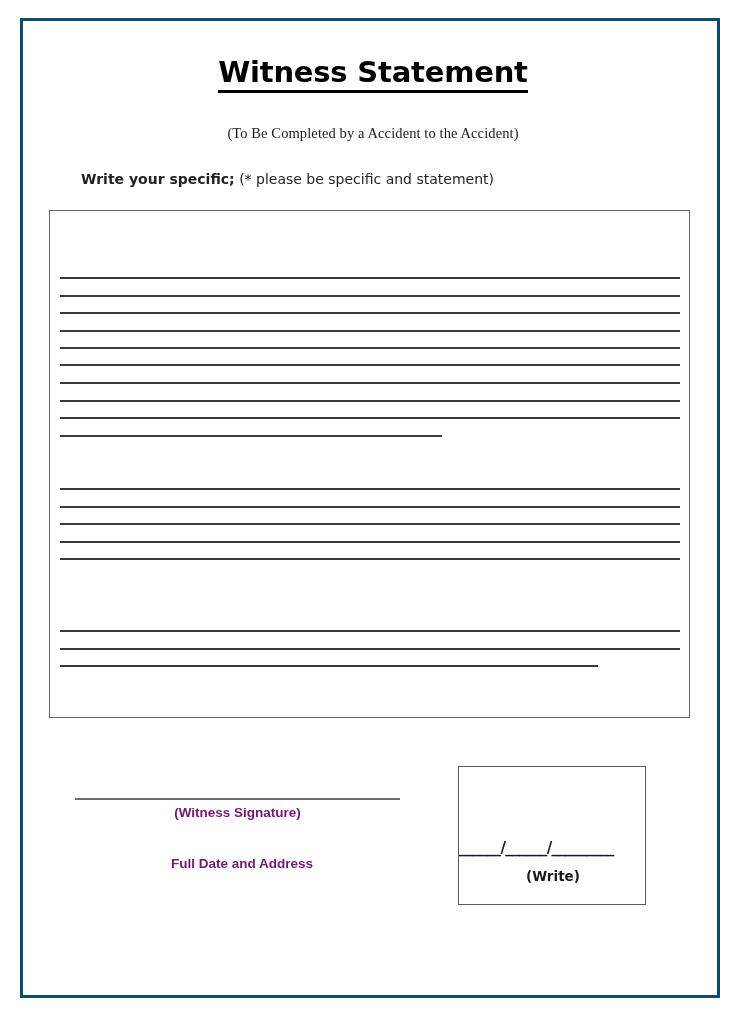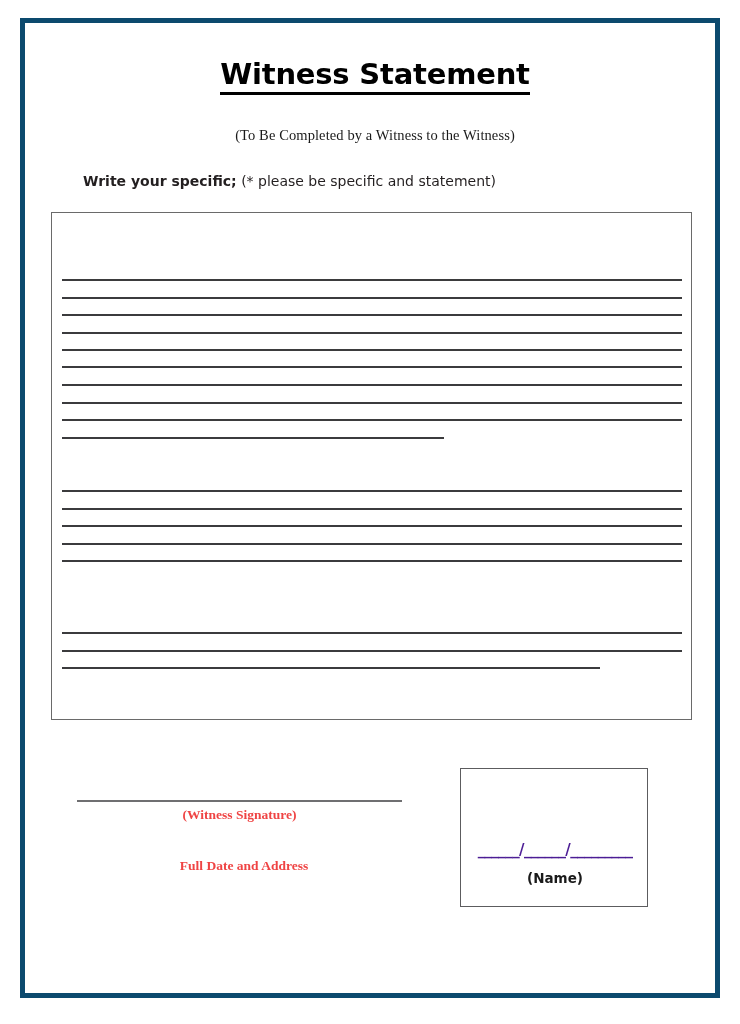--- a/index.html
+++ b/index.html
@@ -15,21 +15,21 @@
     -webkit-font-smoothing: antialiased;
   }
 
   
   #page-frame {
     position: absolute;
     left: 20px;
     top: 18px;
     width: 700px;
     height: 980px;
-    border: 5px solid #0c4a6e;
+    border: 3px solid #0c4a6e;
     box-sizing: border-box;
     background: #ffffff;
   }
 
   
   #doc-title {
     position: absolute;
     left: 0;
     top: 36px;
     width: 700px;
@@ -116,49 +116,48 @@
     font-size: 13px;
     color: #6f6f71;
     letter-spacing: -0.3px;
     white-space: nowrap;
     overflow: hidden;
     line-height: 6px;
   }
 
   .sig-caption {
     position: absolute;
-    font-family: Liberation Serif, serif;
+    font-family: Liberation Sans, sans-serif;
     font-weight: bold;
     font-size: 13.5px;
-    color: #ef4444;
+    color: #701a75;
     text-align: center;
     white-space: nowrap;
   }
 
   
   #date-box {
     position: absolute;
     left: 435px;
     top: 745px;
     width: 188px;
     height: 139px;
     border: 1px solid #5c5c5e;
     box-sizing: border-box;
     background: #ffffff;
   }
   #date-slots {
     position: absolute;
     left: 0;
     top: 72px;
     width: 188px;
-    text-align: center;
     font-family: "DejaVu Sans", sans-serif;
     font-weight: bold;
     font-size: 15px;
-    color: #4c1d95;
+    color: #0f172a;
     letter-spacing: -0.6px;
     white-space: nowrap;
   }
   #date-caption {
     position: absolute;
     left: 0;
     top: 101px;
     width: 188px;
     text-align: center;
     font-family: "DejaVu Sans", sans-serif;
@@ -167,21 +166,21 @@
     color: #1a1a1a;
   }
 </style>
 </head>
 <body>
 
 <div id="page-frame">
 
   <div id="doc-title"><span class="t-underline">Witness Statement</span></div>
 
-  <div id="doc-subtitle">(To Be Completed by a Witness to the Witness)</div>
+  <div id="doc-subtitle">(To Be Completed by a Accident to the Accident)</div>
 
   <div id="instruction"><span class="lead">Write your specific;</span> <span class="rest">(* please be specific and statement)</span></div>
 
   <div id="statement-box">
       <div class="rule-line" style="left: 10px; top: 66px; width: 620px;"></div>
       <div class="rule-line" style="left: 10px; top: 84px; width: 620px;"></div>
       <div class="rule-line" style="left: 10px; top: 101px; width: 620px;"></div>
       <div class="rule-line" style="left: 10px; top: 119px; width: 620px;"></div>
       <div class="rule-line" style="left: 10px; top: 136px; width: 620px;"></div>
       <div class="rule-line" style="left: 10px; top: 153px; width: 620px;"></div>
@@ -202,16 +201,16 @@
   <div id="signature-area">
     <div class="sig-line-solid" style="left:52px; top:777px; width:325px;"></div>
     <div class="sig-caption" style="left:52px; top:784px; width:325px;">(Witness Signature)</div>
 
     <div class="sig-underscores" style="left:50px; top:822px; width:338px;">_________________________________________________</div>
     <div class="sig-caption" style="left:50px; top:835px; width:338px;">Full Date and Address</div>
   </div>
 
   <div id="date-box">
     <div id="date-slots">______/______/_________</div>
-    <div id="date-caption">(Name)</div>
+    <div id="date-caption">(Write)</div>
   </div>
 
 </div>
 
 </body></html>

